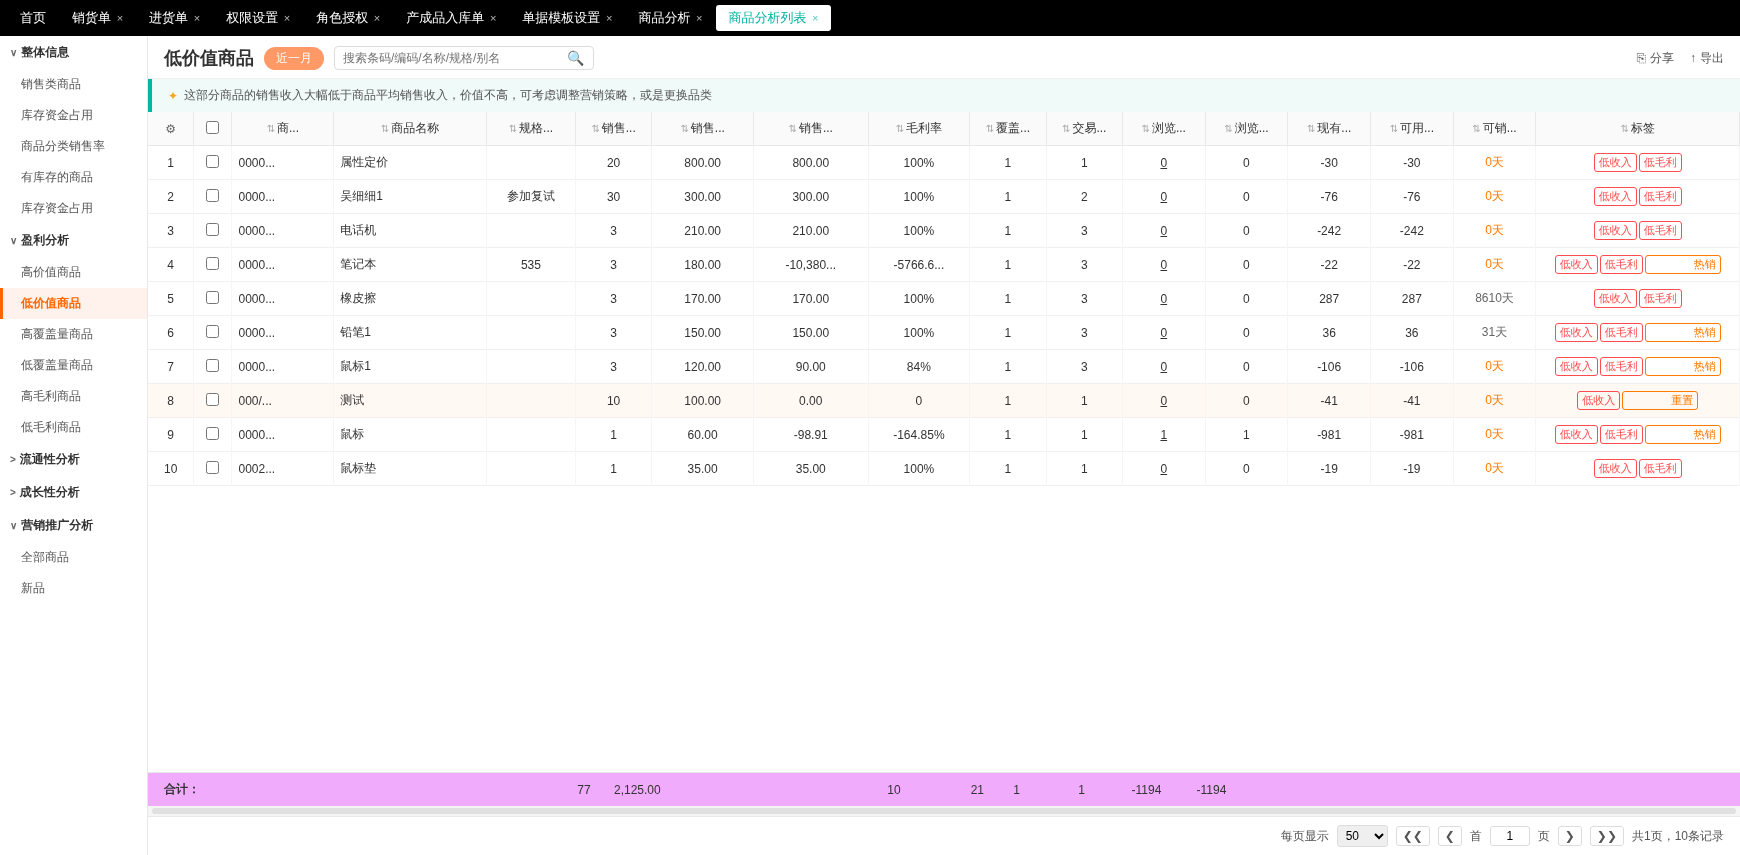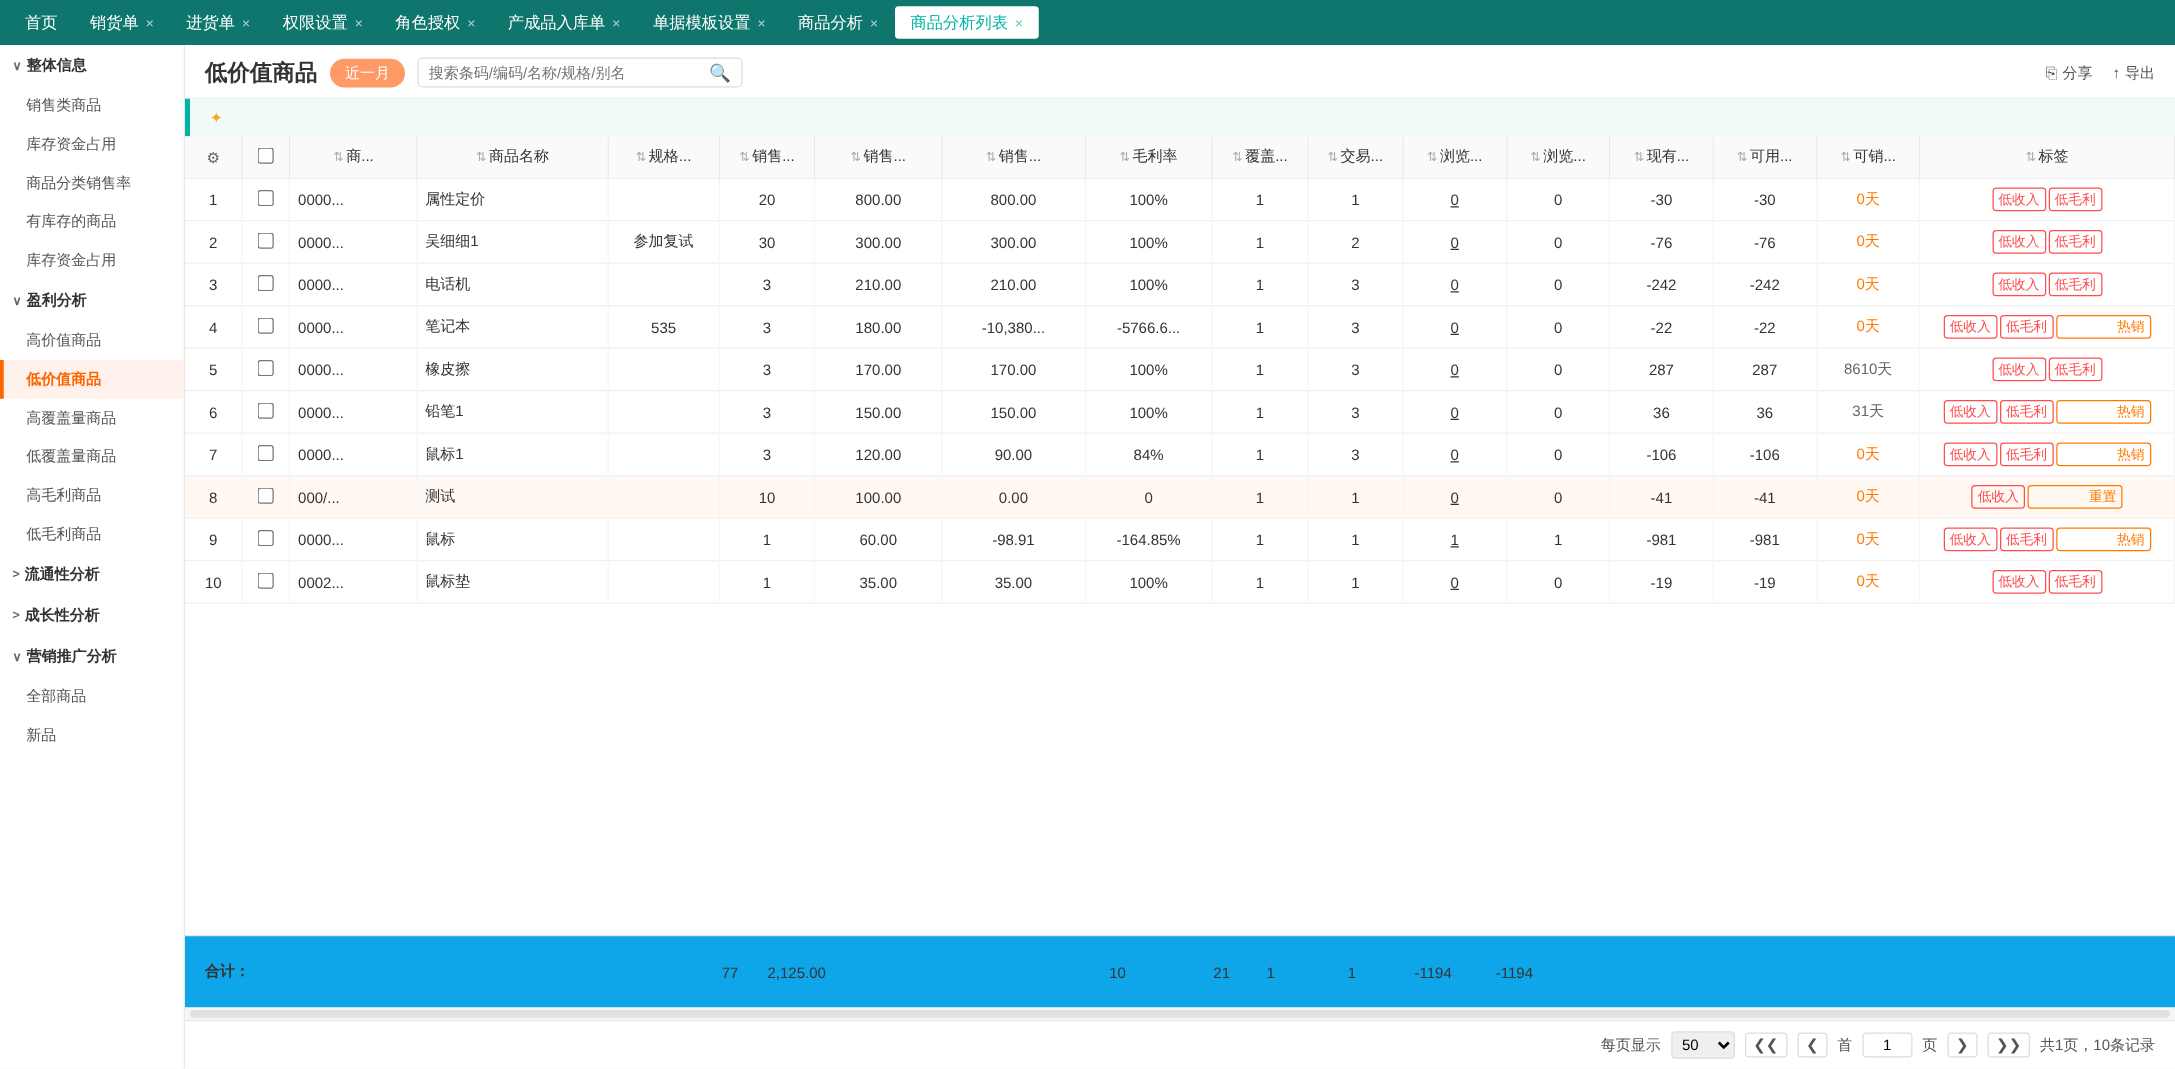--- a/index.html
+++ b/index.html
@@ -2,21 +2,21 @@
 <html><head>
   <meta charset="utf-8">
   <style>
     * { box-sizing: border-box; margin: 0; padding: 0; font-family: 'Microsoft YaHei', Arial, sans-serif; font-size: 12px; }
     body { background: #f0f2f5; overflow: hidden; width: 1740px; height: 855px; }
 
     
     .top-nav {
       display: flex;
       align-items: center;
-      background: #0f766e;
+      background: #000000;
       height: 36px;
       padding: 0 8px;
       gap: 2px;
     }
     .nav-item {
       color: #fff;
       padding: 4px 12px;
       cursor: pointer;
       border-radius: 3px;
       white-space: nowrap;
@@ -193,23 +193,23 @@
     }
     .tag-red { color: #ff4d4f; border-color: #ff4d4f; }
     .tag-orange { color: #ff7a00; border-color: #ff7a00; padding-left: 48px; }
 
     .underline-link { text-decoration: underline; color: #333; cursor: pointer; }
 
     
     .table-footer {
       display: flex;
       align-items: center;
-      background: #0ea5e9;
+      background: #f0abfc;
       border-top: 1px solid #e8e8e8;
-      padding: 20px 16px;
+      padding: 8px 16px;
       font-size: 12px;
       color: #333;
       gap: 8px;
     }
     .footer-label { font-weight: bold; margin-right: 10px; }
     .footer-values {
       display: flex;
       gap: 0;
       flex: 1;
     }
@@ -345,20 +345,21 @@
         </button>
         <button class="header-action-btn">
           <span>↑</span>
           <span>导出</span>
         </button>
       </div>
     </div>
 
     <div class="info-banner">
       <span class="star">✦</span>
+      <span>这部分商品的销售收入大幅低于商品平均销售收入，价值不高，可考虑调整营销策略，或是更换品类</span>
     </div>
 
     <div class="table-container">
       <table>
         <colgroup>
           <col style="width:36px">
           <col style="width:30px">
           <col style="width:80px">
           <col style="width:120px">
           <col style="width:70px">

